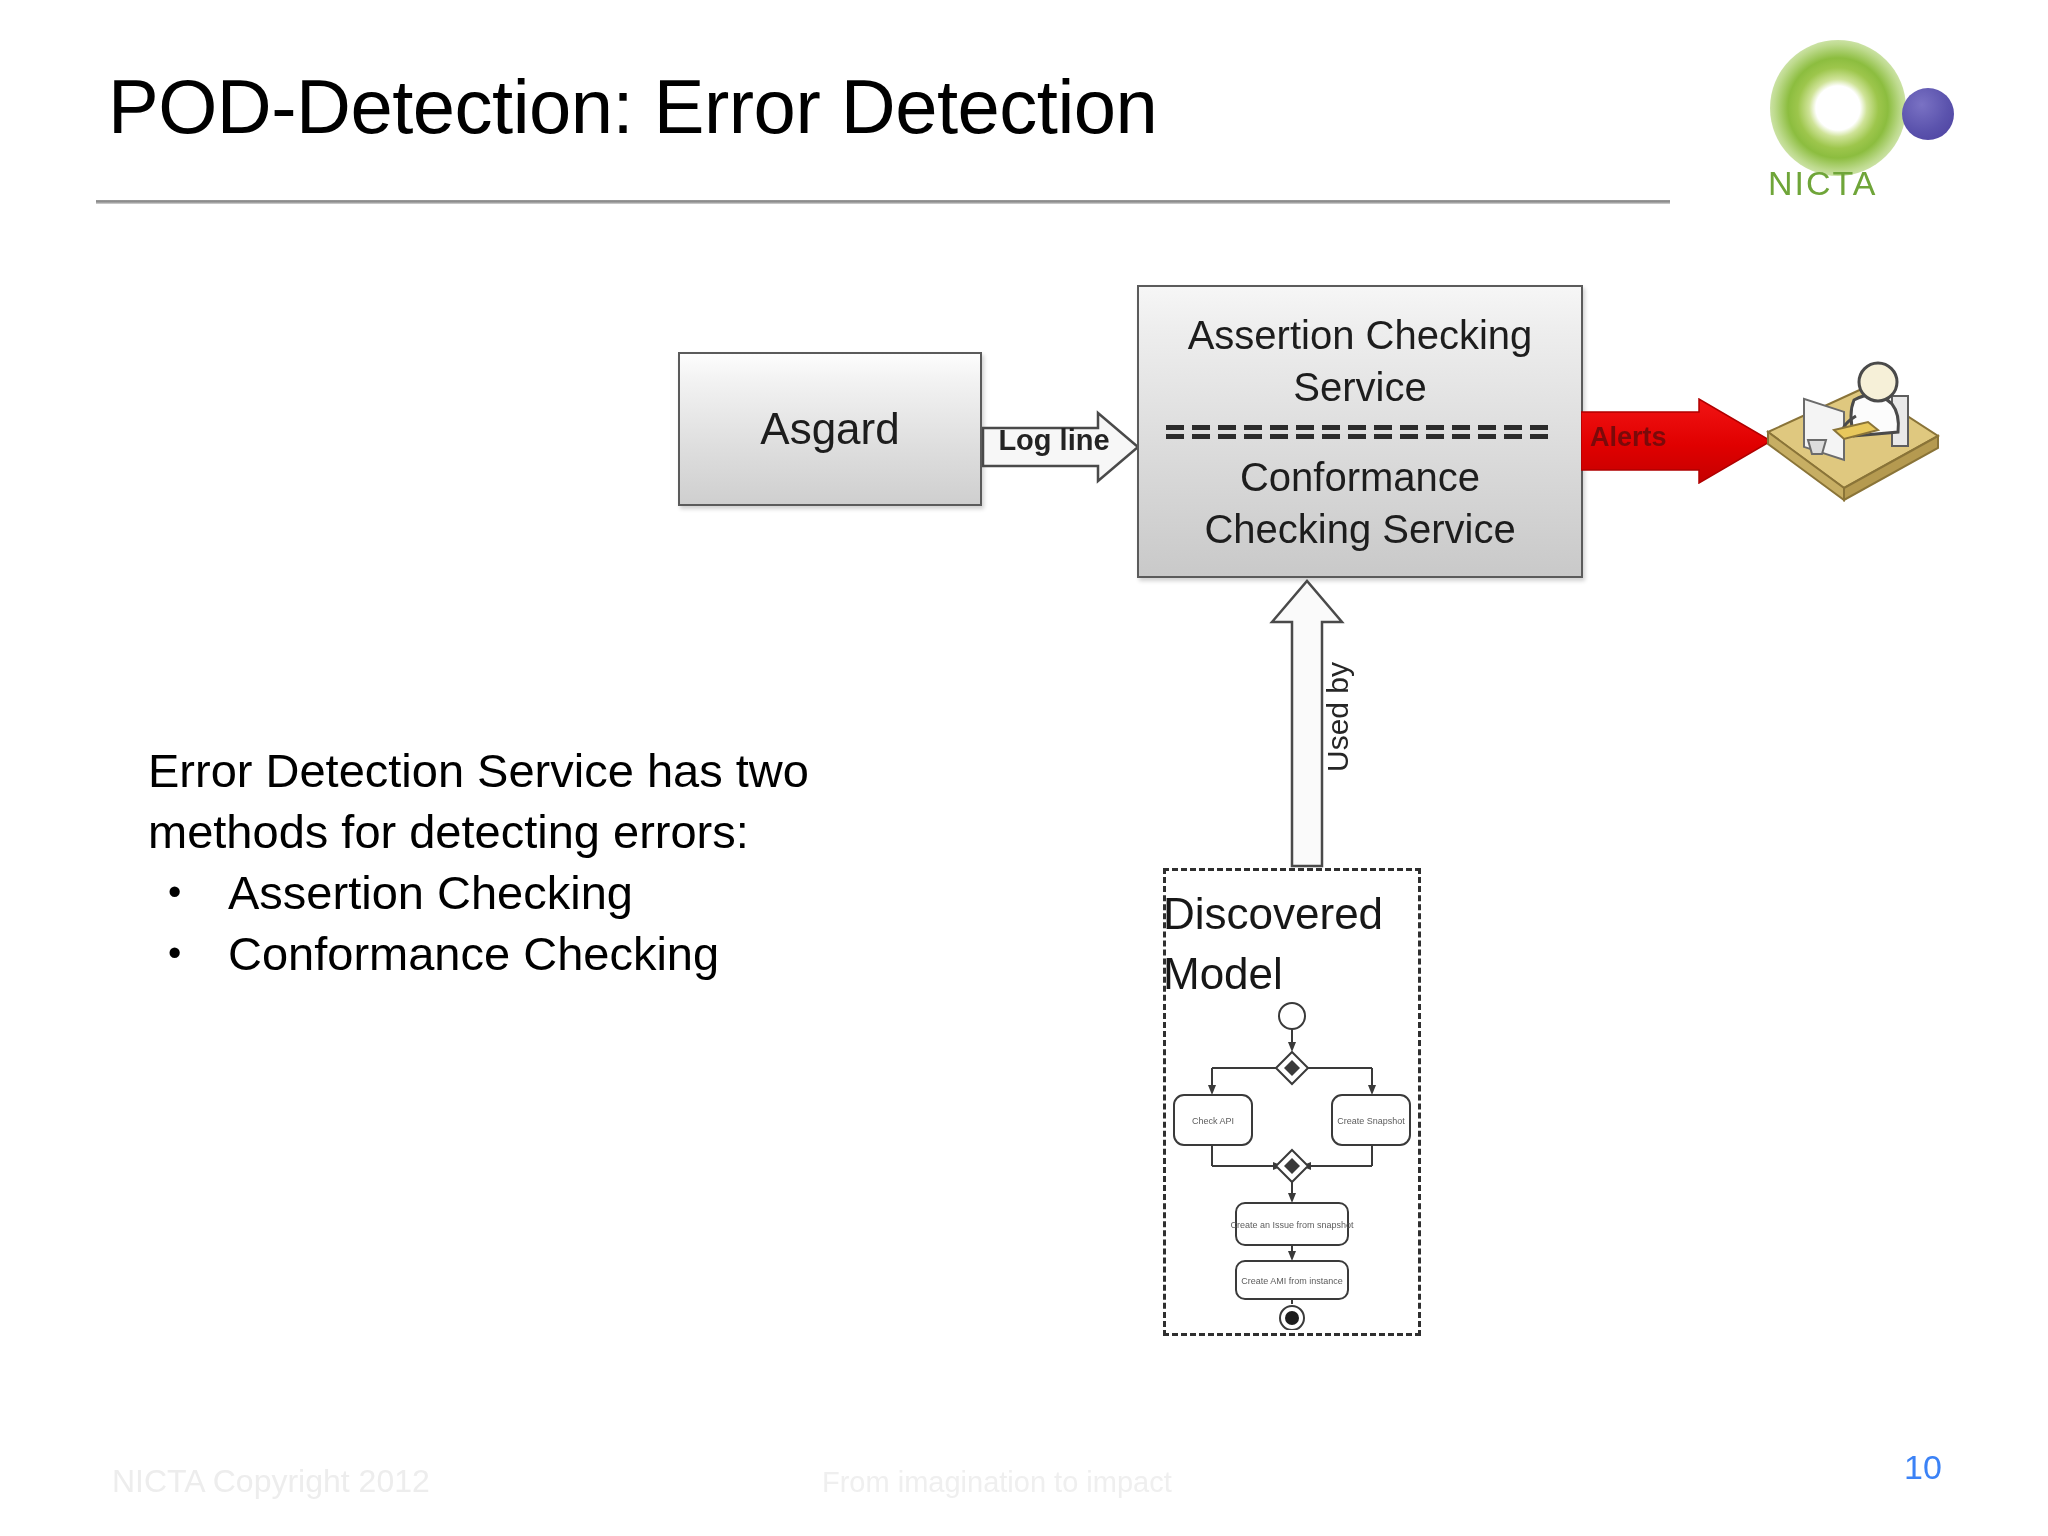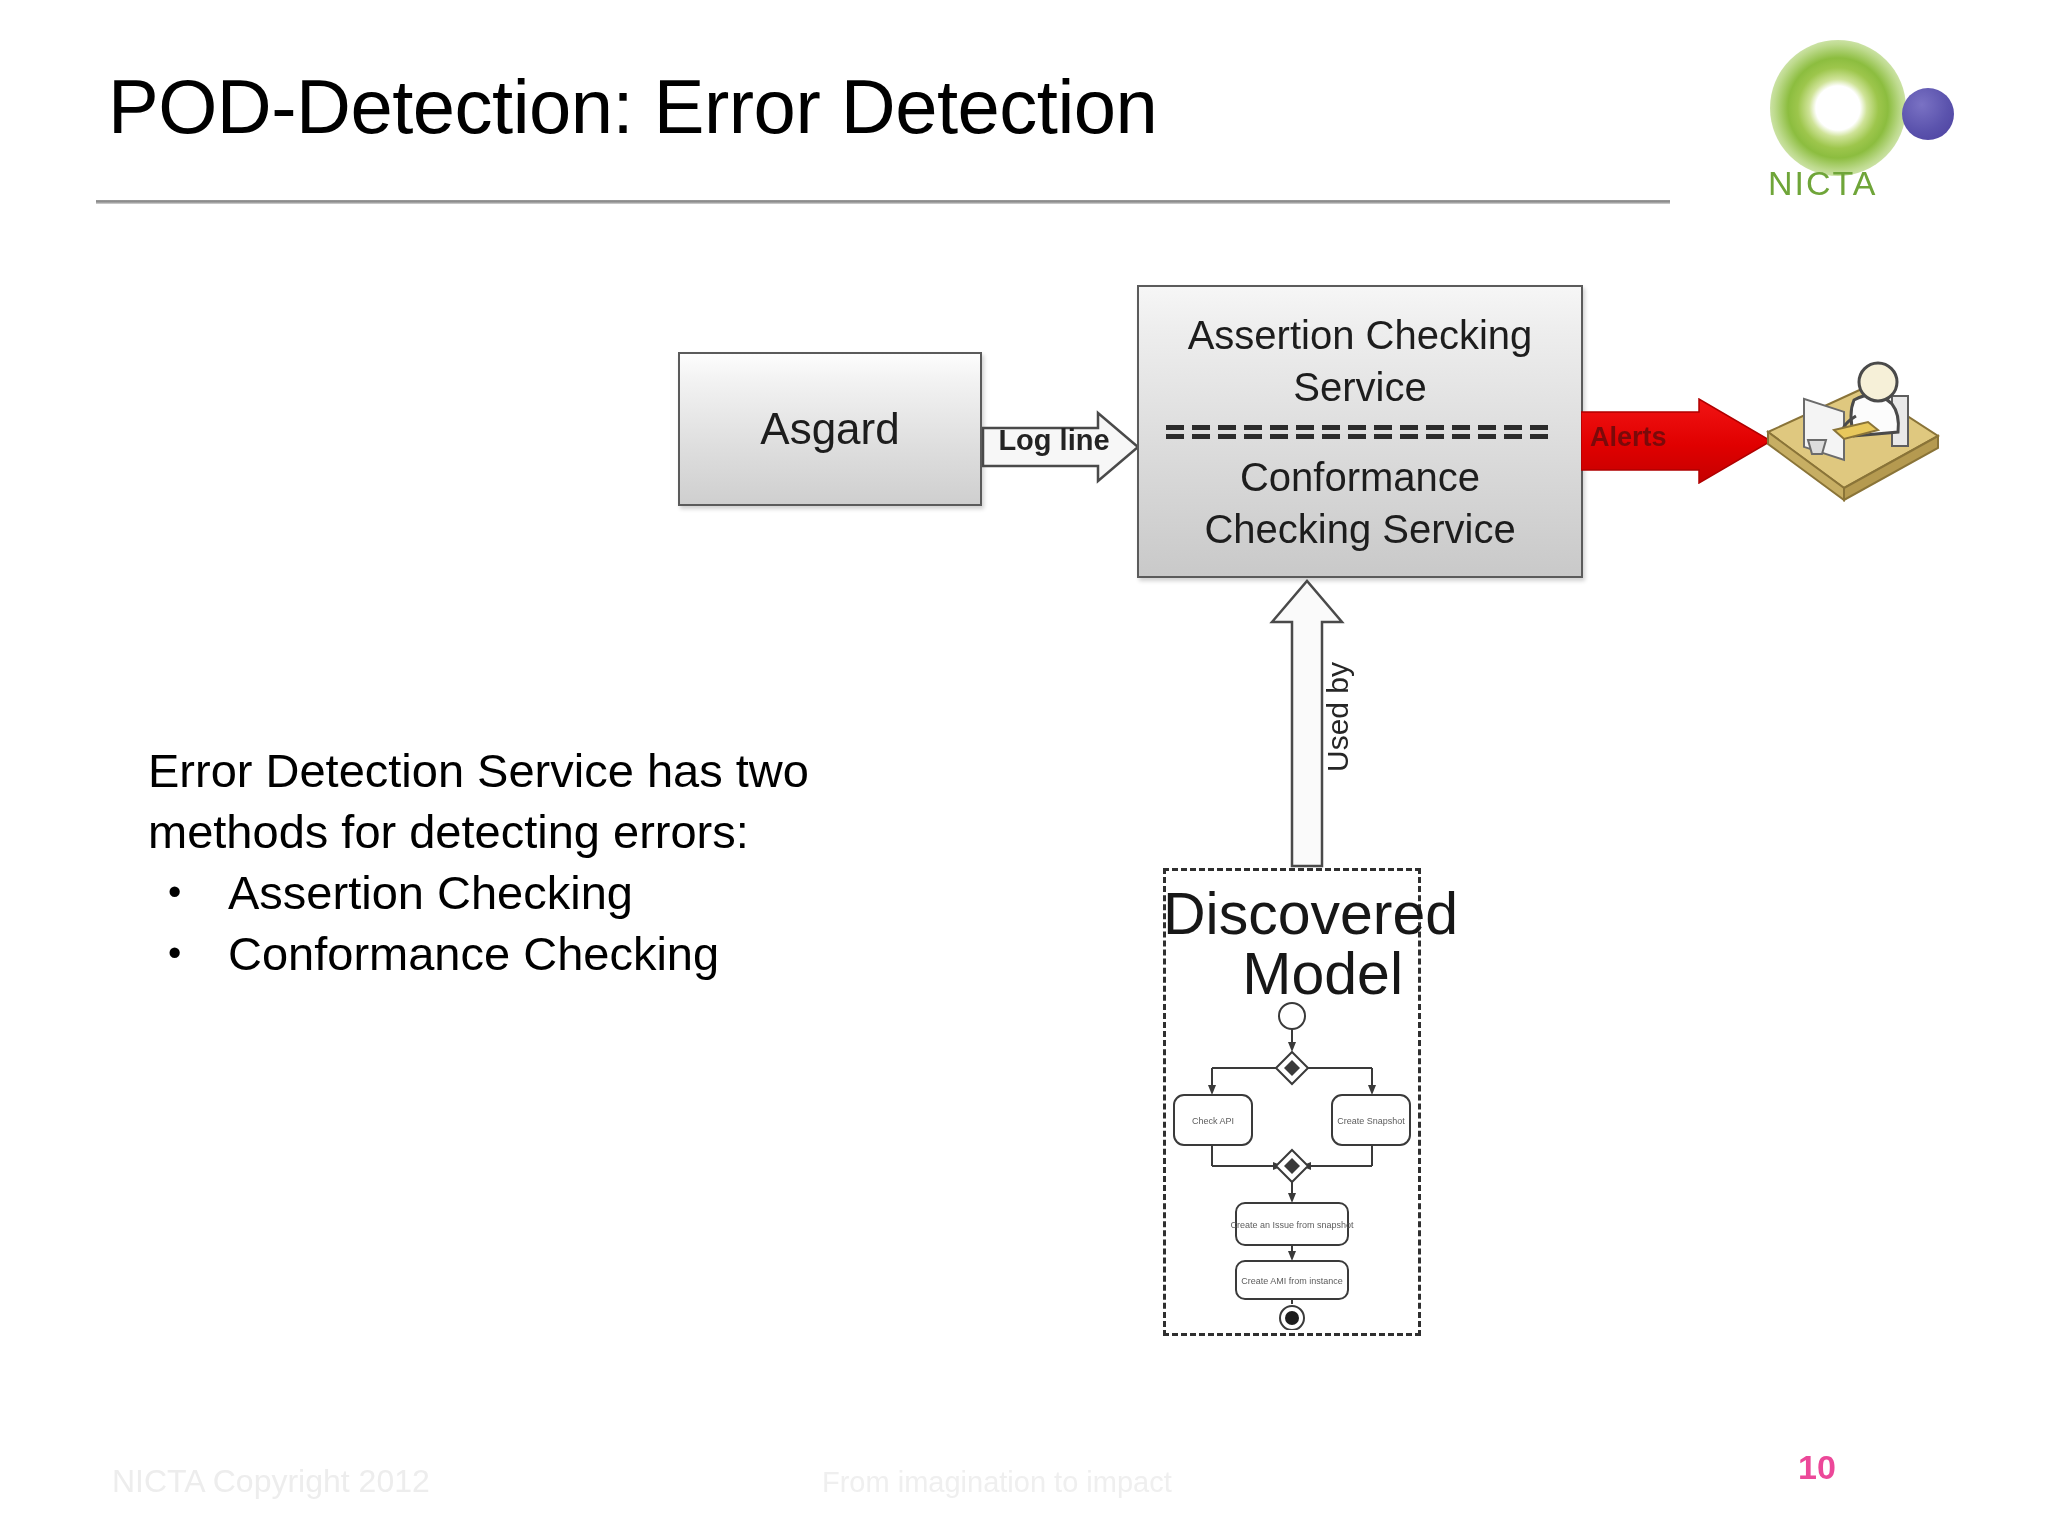--- a/index.html
+++ b/index.html
@@ -215,22 +215,22 @@
     left: 1163px; top: 868px; width: 258px;
     height: 468px;
     border: 3px dashed #2f2f2f;
     box-sizing: border-box;
     background: #ffffff;
   }
   #model-title {
     position: absolute;
     left: 1163px; top: 884px;
     width: 240px;
-    text-align: right;
-    font-size: 59px;
+    text-align: left;
+    font-size: 44px;
     line-height: 60px;
     color: #171717;
   }
   #model-activity {
     position: absolute;
     left: 1168px; top: 1000px;
     width: 248px; height: 330px;
   }
   .micro-label {
     font-size: 9px;
@@ -246,24 +246,23 @@
     color: #ededed;
   }
   #footer-center {
     position: absolute;
     left: 822px; top: 1466px;
     font-size: 29px;
     color: #efefef;
   }
   #page-number {
     position: absolute;
-    left: 1798px; top: 1448px;
+    left: 1904px; top: 1448px;
     font-size: 34px;
-    color: #ec4899;
-    font-weight: bold;
+    color: #3b82f6;
   }
 </style>
 </head>
 <body>
 
 <div id="slide">
 
   <div id="title">POD-Detection: Error Detection</div>
   <div id="title-rule"></div>
 

